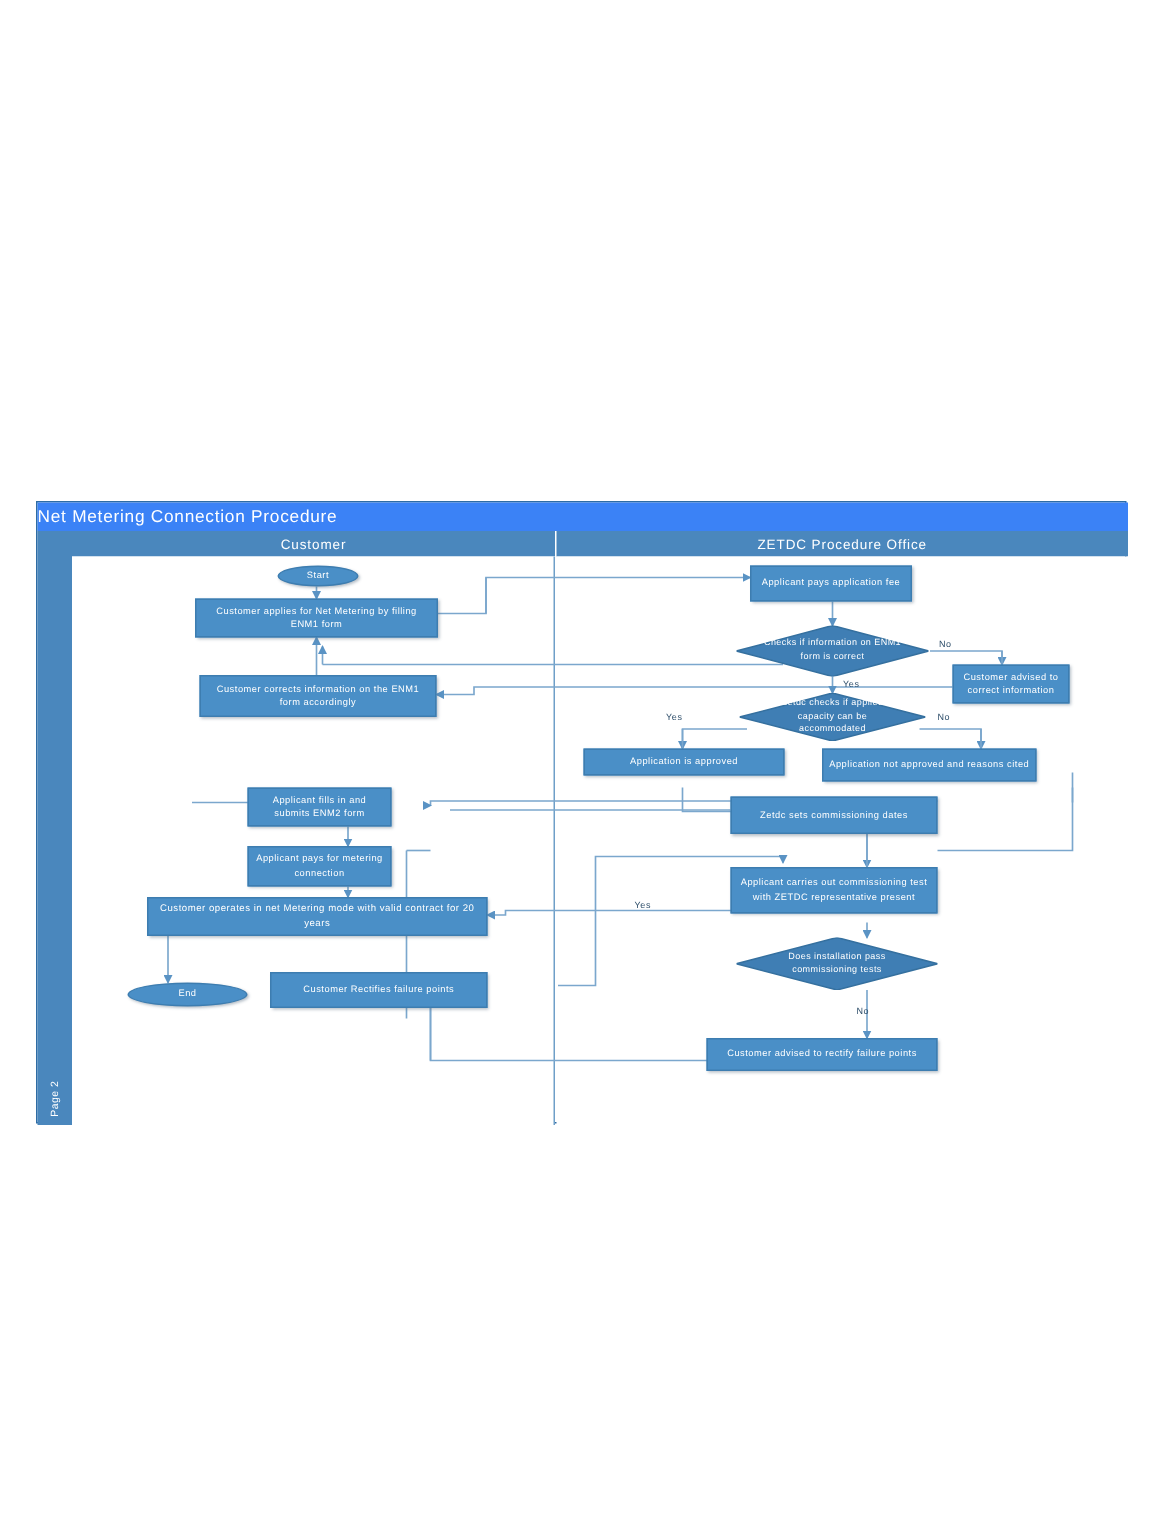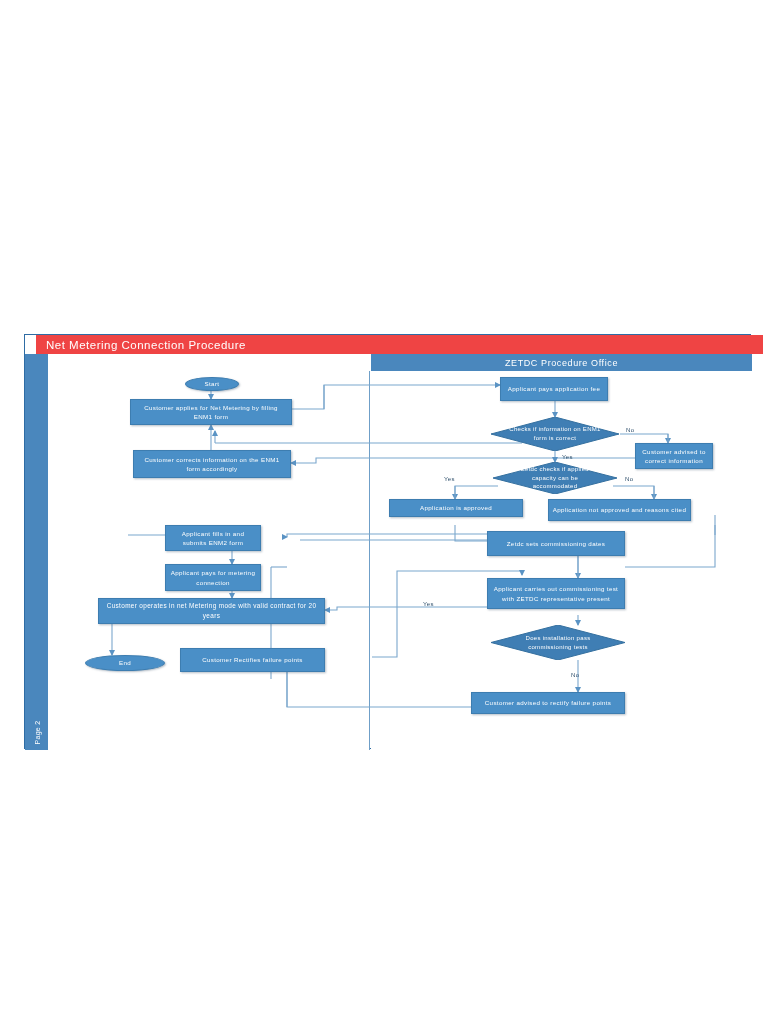--- a/index.html
+++ b/index.html
@@ -11,25 +11,25 @@
   #diagram{
     position:absolute; left:24px; top:334px; width:727px; height:415px;
     background:#ffffff;
     border:1px solid #2e6ca4;
     box-sizing:border-box;
   }
 
   
   #titlebar{
     position:absolute; left:0; top:0; width:727px; height:19px;
-    background:#ef4444;
+    background:#3b82f6;
     color:#ffffff;
     font-size:11.5px; letter-spacing:.5px;
     display:flex; align-items:center;
-    padding-left:10px; box-sizing:border-box;margin-left:11px;
+    box-sizing:border-box;
   }
 
   
   #leftband{
     position:absolute; left:0; top:19px; width:23px; height:396px;
     background:#4a87bd;
     display:flex; align-items:flex-end; justify-content:center;
     box-sizing:border-box;
   }
   #leftband .vtext{
@@ -110,20 +110,23 @@
 <div id="diagram">
 
   <div id="titlebar">
     <span>Net Metering Connection Procedure</span>
   </div>
 
   <div id="leftband">
     <span class="vtext">Page 2</span>
   </div>
 
+  <div class="lane-head" id="lane-head-customer">
+    <span>Customer</span>
+  </div>
   <div class="lane-head" id="lane-head-zetdc">
     <span>ZETDC Procedure Office</span>
   </div>
 
   <div class="lane-body" id="lane-body-customer"></div>
   <div class="lane-body" id="lane-body-zetdc"></div>
 
   <svg id="wires" viewBox="0 0 727 415">
     <defs>
       <marker id="ah" markerWidth="6" markerHeight="6" refX="5" refY="3" orient="auto" markerUnits="userSpaceOnUse">

